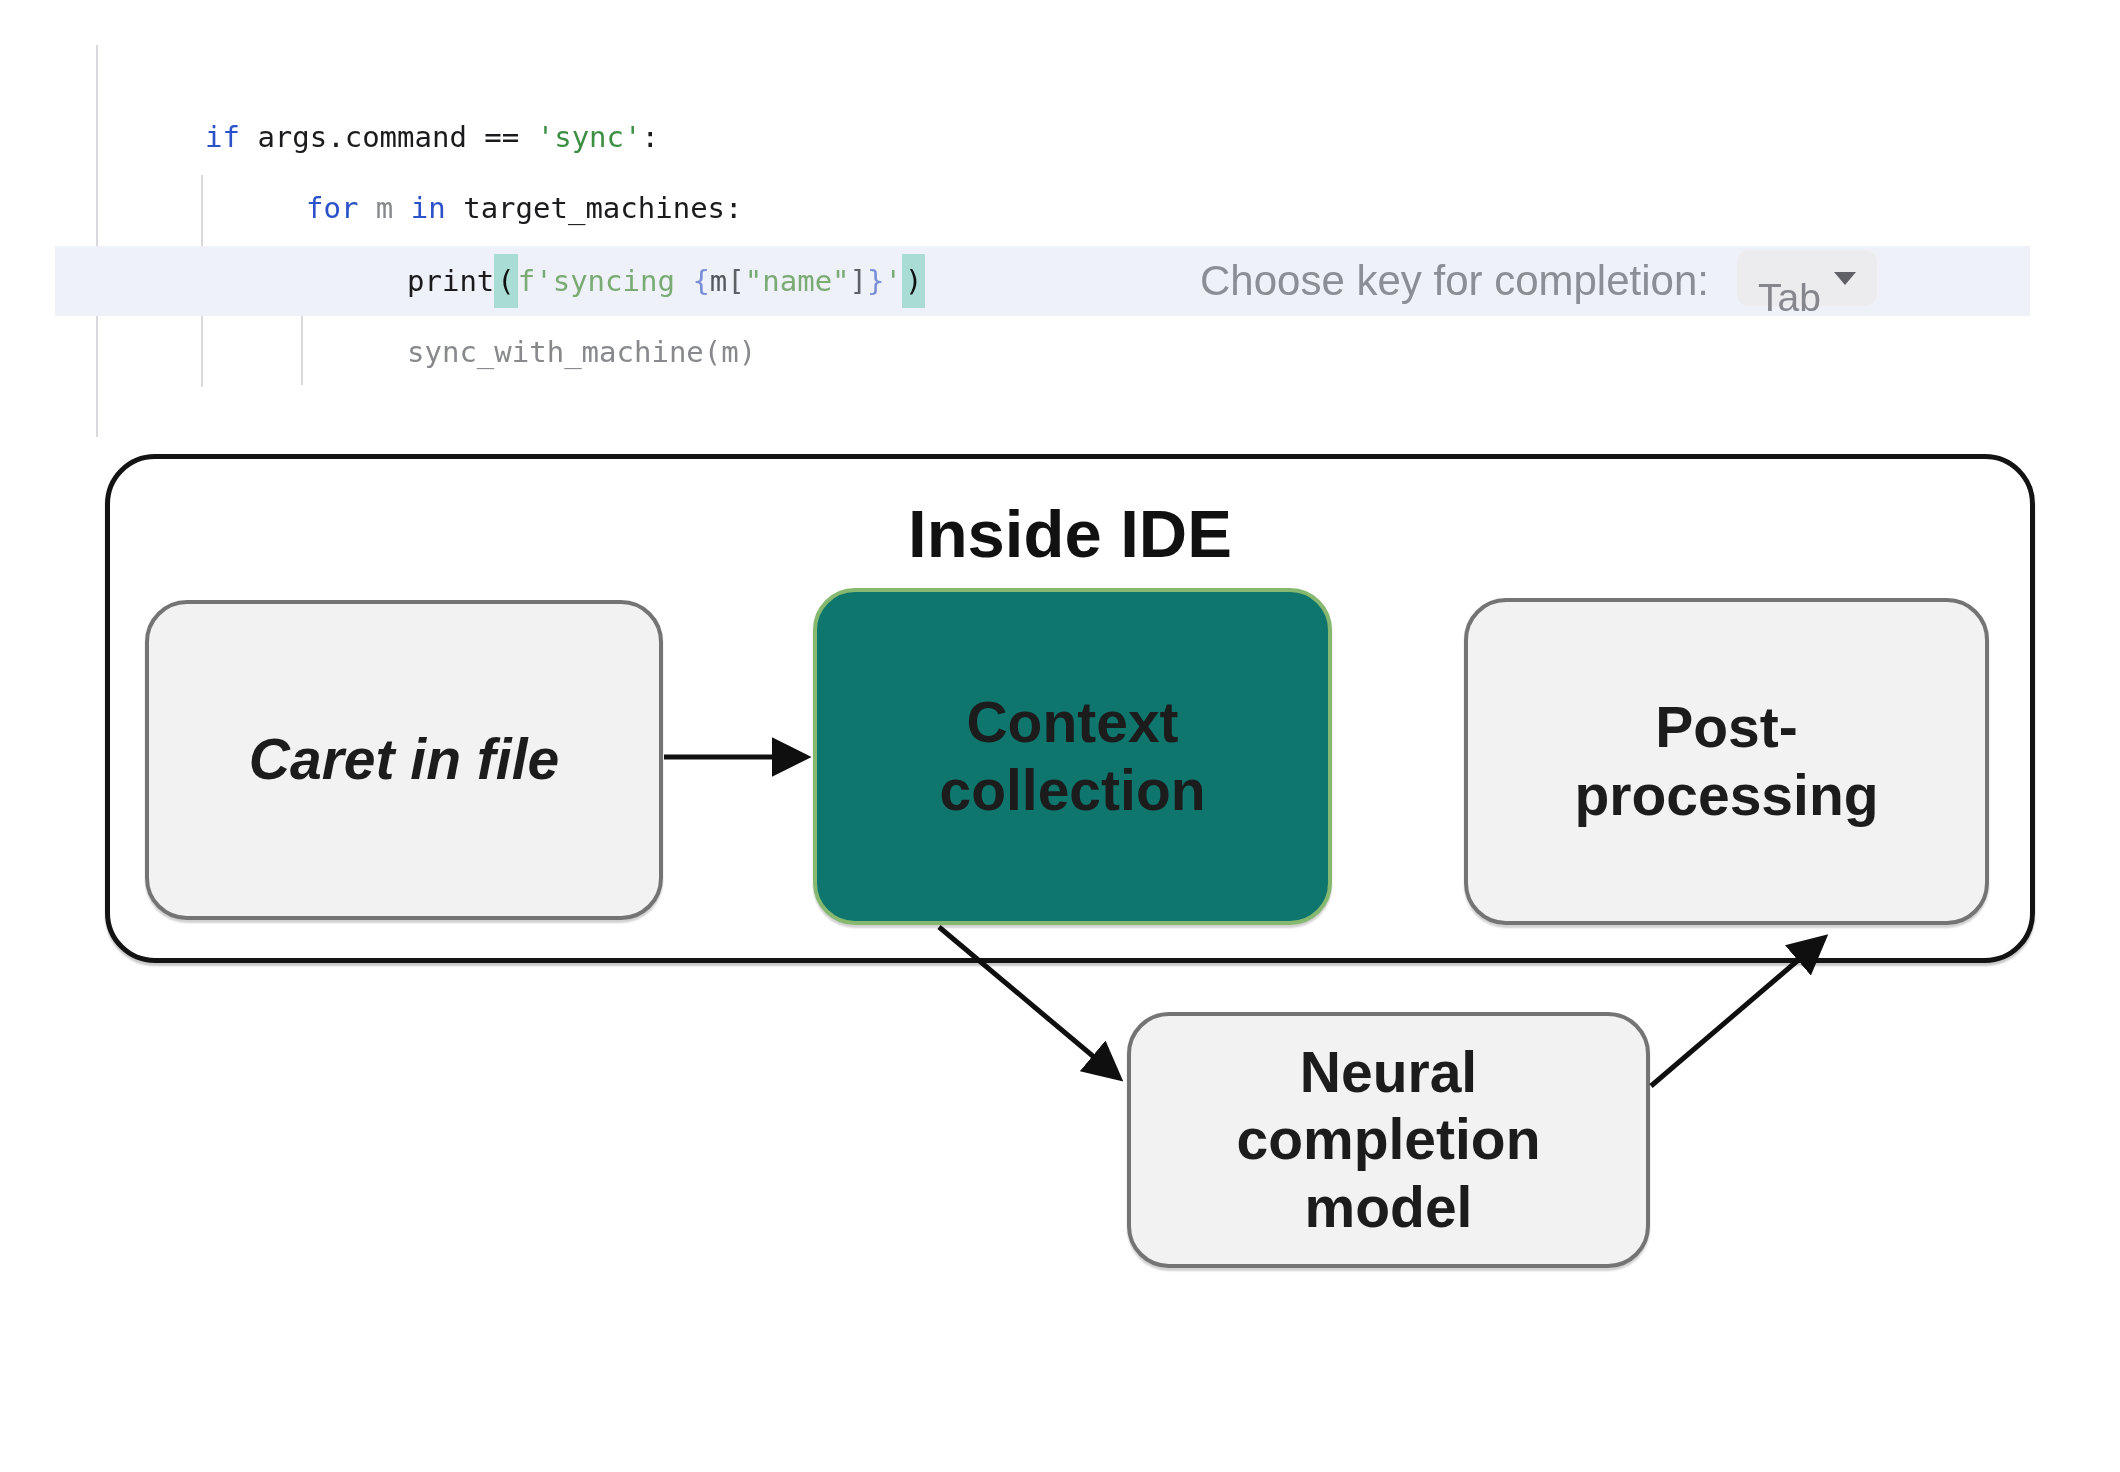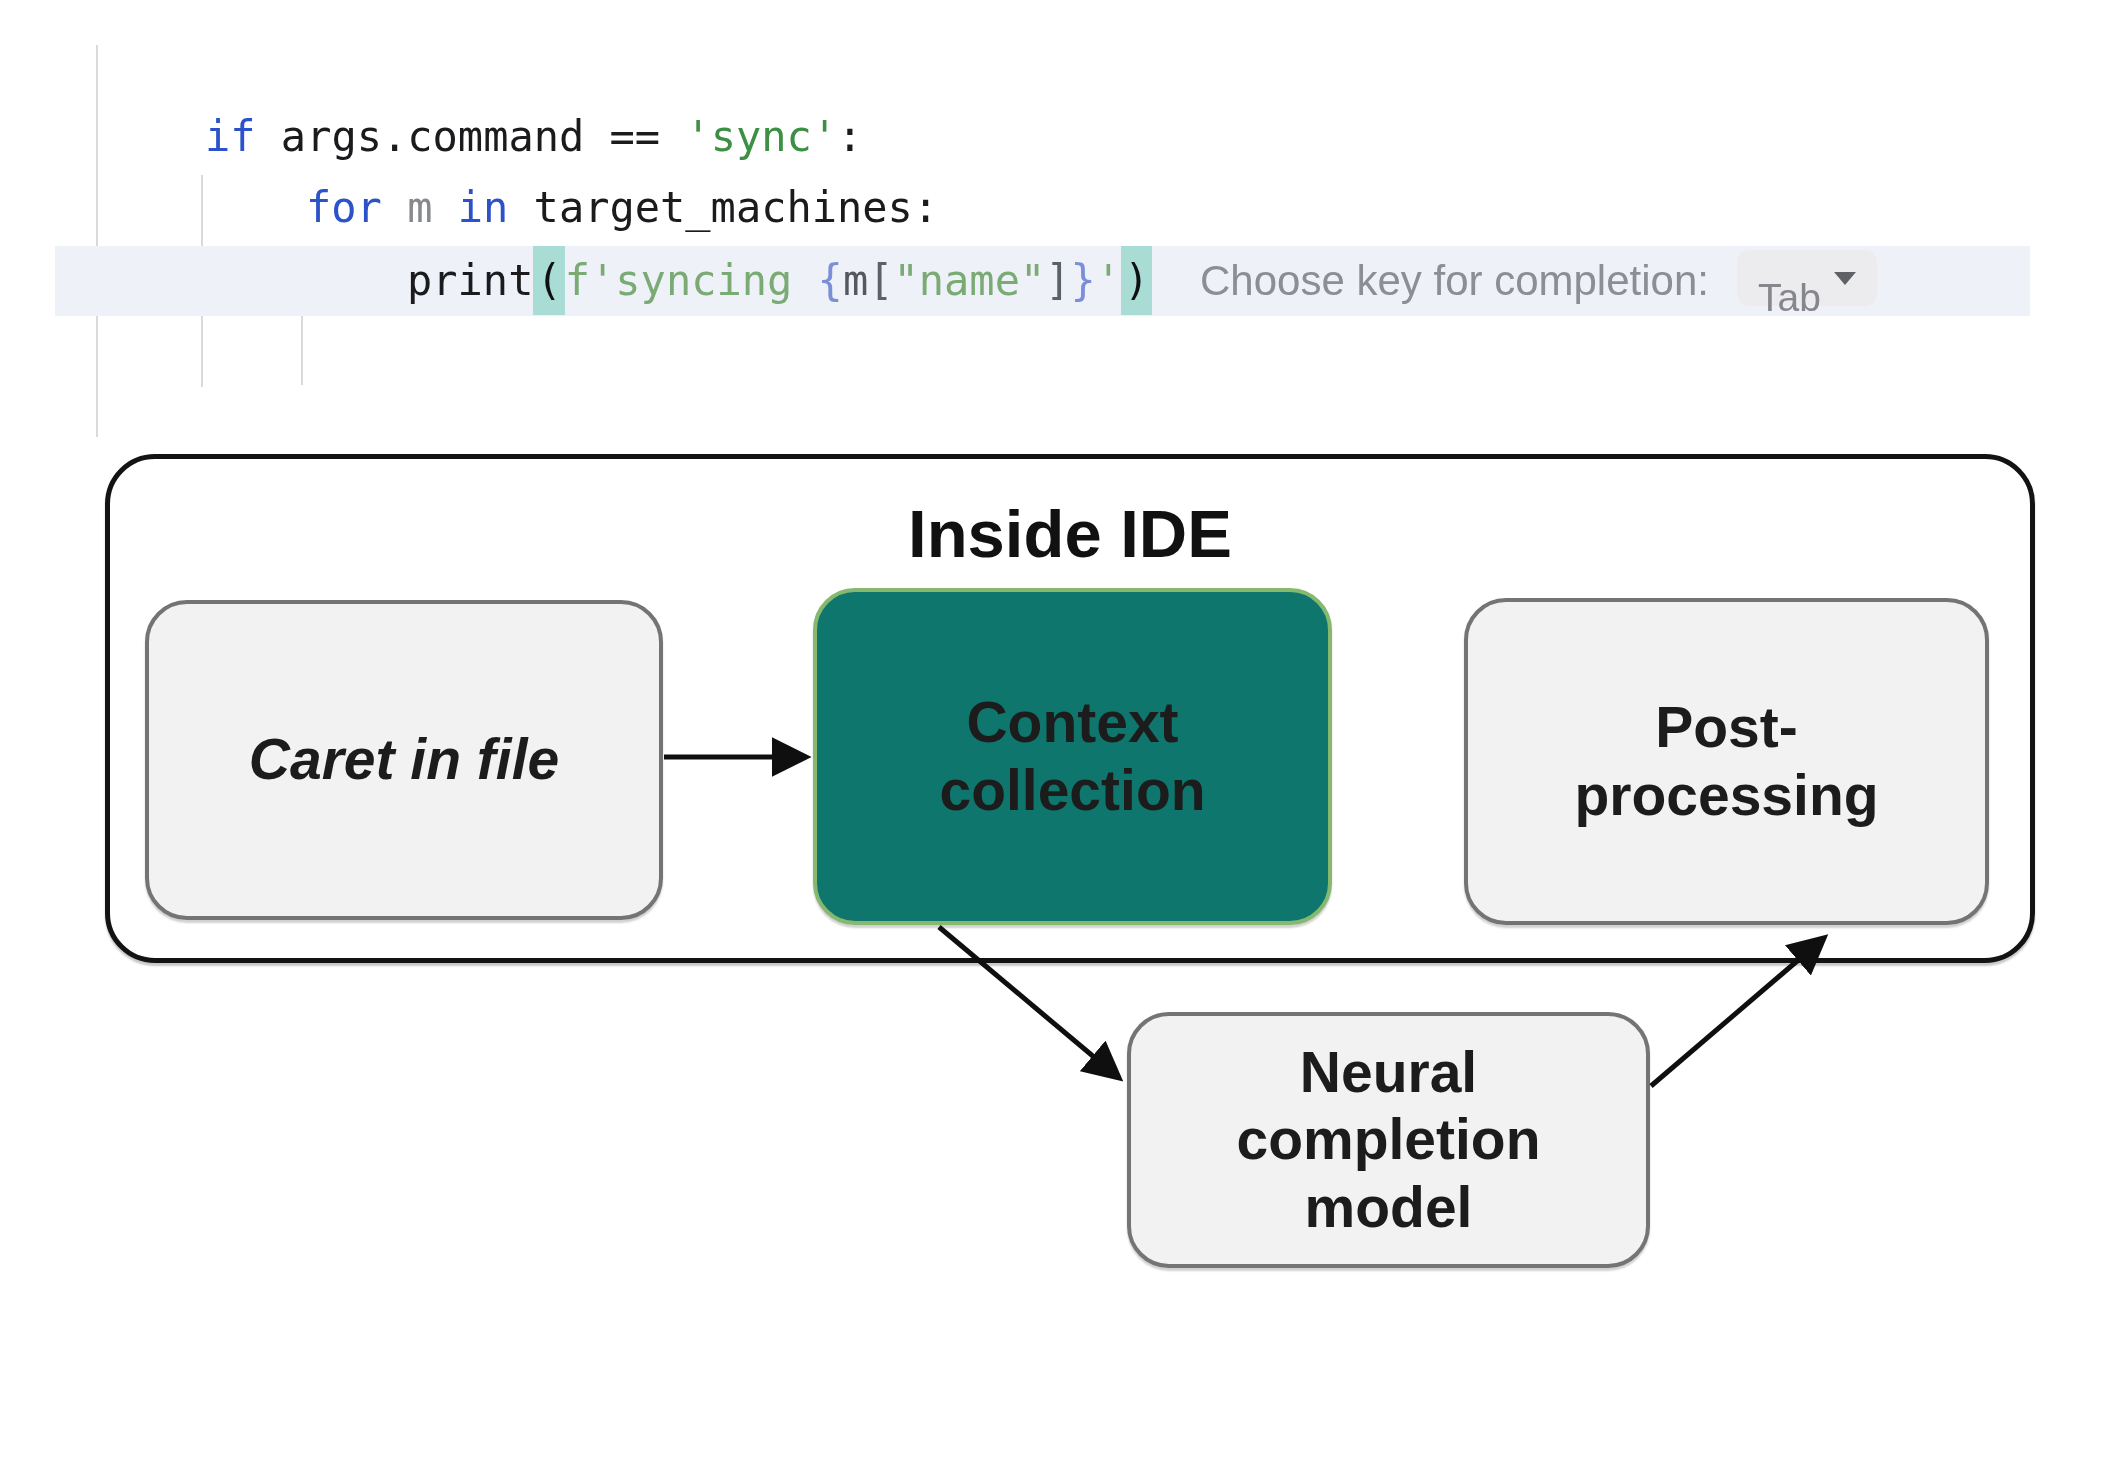--- a/index.html
+++ b/index.html
@@ -8,21 +8,21 @@
   .stage{position:absolute;inset:0;}
 
   
   .editor{position:absolute;left:0;top:0;width:2120px;height:445px;background:#ffffff;cursor:text;}
   .guide{position:absolute;width:2px;background:#d9dade;}
   .g1{left:96px;top:45px;height:392px;}
   .g2{left:201px;top:175px;height:212px;}
   .g3{left:301px;top:246px;height:139px;}
   .line-highlight{position:absolute;left:55px;top:246px;width:1975px;height:70px;background:#eef1f8;}
   .code-line{position:absolute;height:70px;line-height:70px;white-space:pre;
-             font-family:"DejaVu Sans Mono","Liberation Mono",monospace;font-size:42px;color:#1b1b1d;}
+             font-family:"DejaVu Sans Mono","Liberation Mono",monospace;font-size:29px;color:#1b1b1d;}
   .cl1{left:205px;top:102px;}
   .cl2{left:306px;top:173px;}
   .cl3{left:407px;top:246px;}
   .cl4{left:407px;top:317px;}
   .tok{color:#1b1b1d;}
   .tok.kw{color:#2b52c8;}
   .tok.pl{color:#1b1b1d;}
   .tok.str{color:#3c8f43;}
   .tok.strsoft{color:#7aab74;text-align:right;}
   .tok.brace{color:#7b8fd9;}
@@ -69,20 +69,21 @@
 
   <div class="editor">
     <div class="guide g1"></div>
     <div class="guide g2"></div>
     <div class="guide g3"></div>
     <div class="line-highlight"></div>
 
     <div class="code-line cl1"><span class="tok kw">if</span><span class="tok pl"> args.command == </span><span class="tok str">'sync'</span><span class="tok pl">:</span></div>
     <div class="code-line cl2"><span class="tok kw">for</span><span class="tok pl"> </span><span class="tok muted">m</span><span class="tok pl"> </span><span class="tok kw">in</span><span class="tok pl"> target_machines:</span></div>
     <div class="code-line cl3"><span class="tok pl">print</span><span class="tok paren">(</span><span class="tok strsoft">f'syncing </span><span class="tok brace">{</span><span class="tok var">m</span><span class="tok bracket">[</span><span class="tok strsoft">"name"</span><span class="tok bracket">]</span><span class="tok brace">}</span><span class="tok strsoft">'</span><span class="tok paren">)</span></div>
+    <div class="code-line cl4"><span class="tok muted">sync_with_machine(m)</span></div>
 
     <div class="hint">Choose key for completion:</div>
 
     <button class="tab-btn">
       <span class="key">Tab</span>
       <span class="caret-down"></span>
     </button>
   </div>
 
   <div class="diagram">

